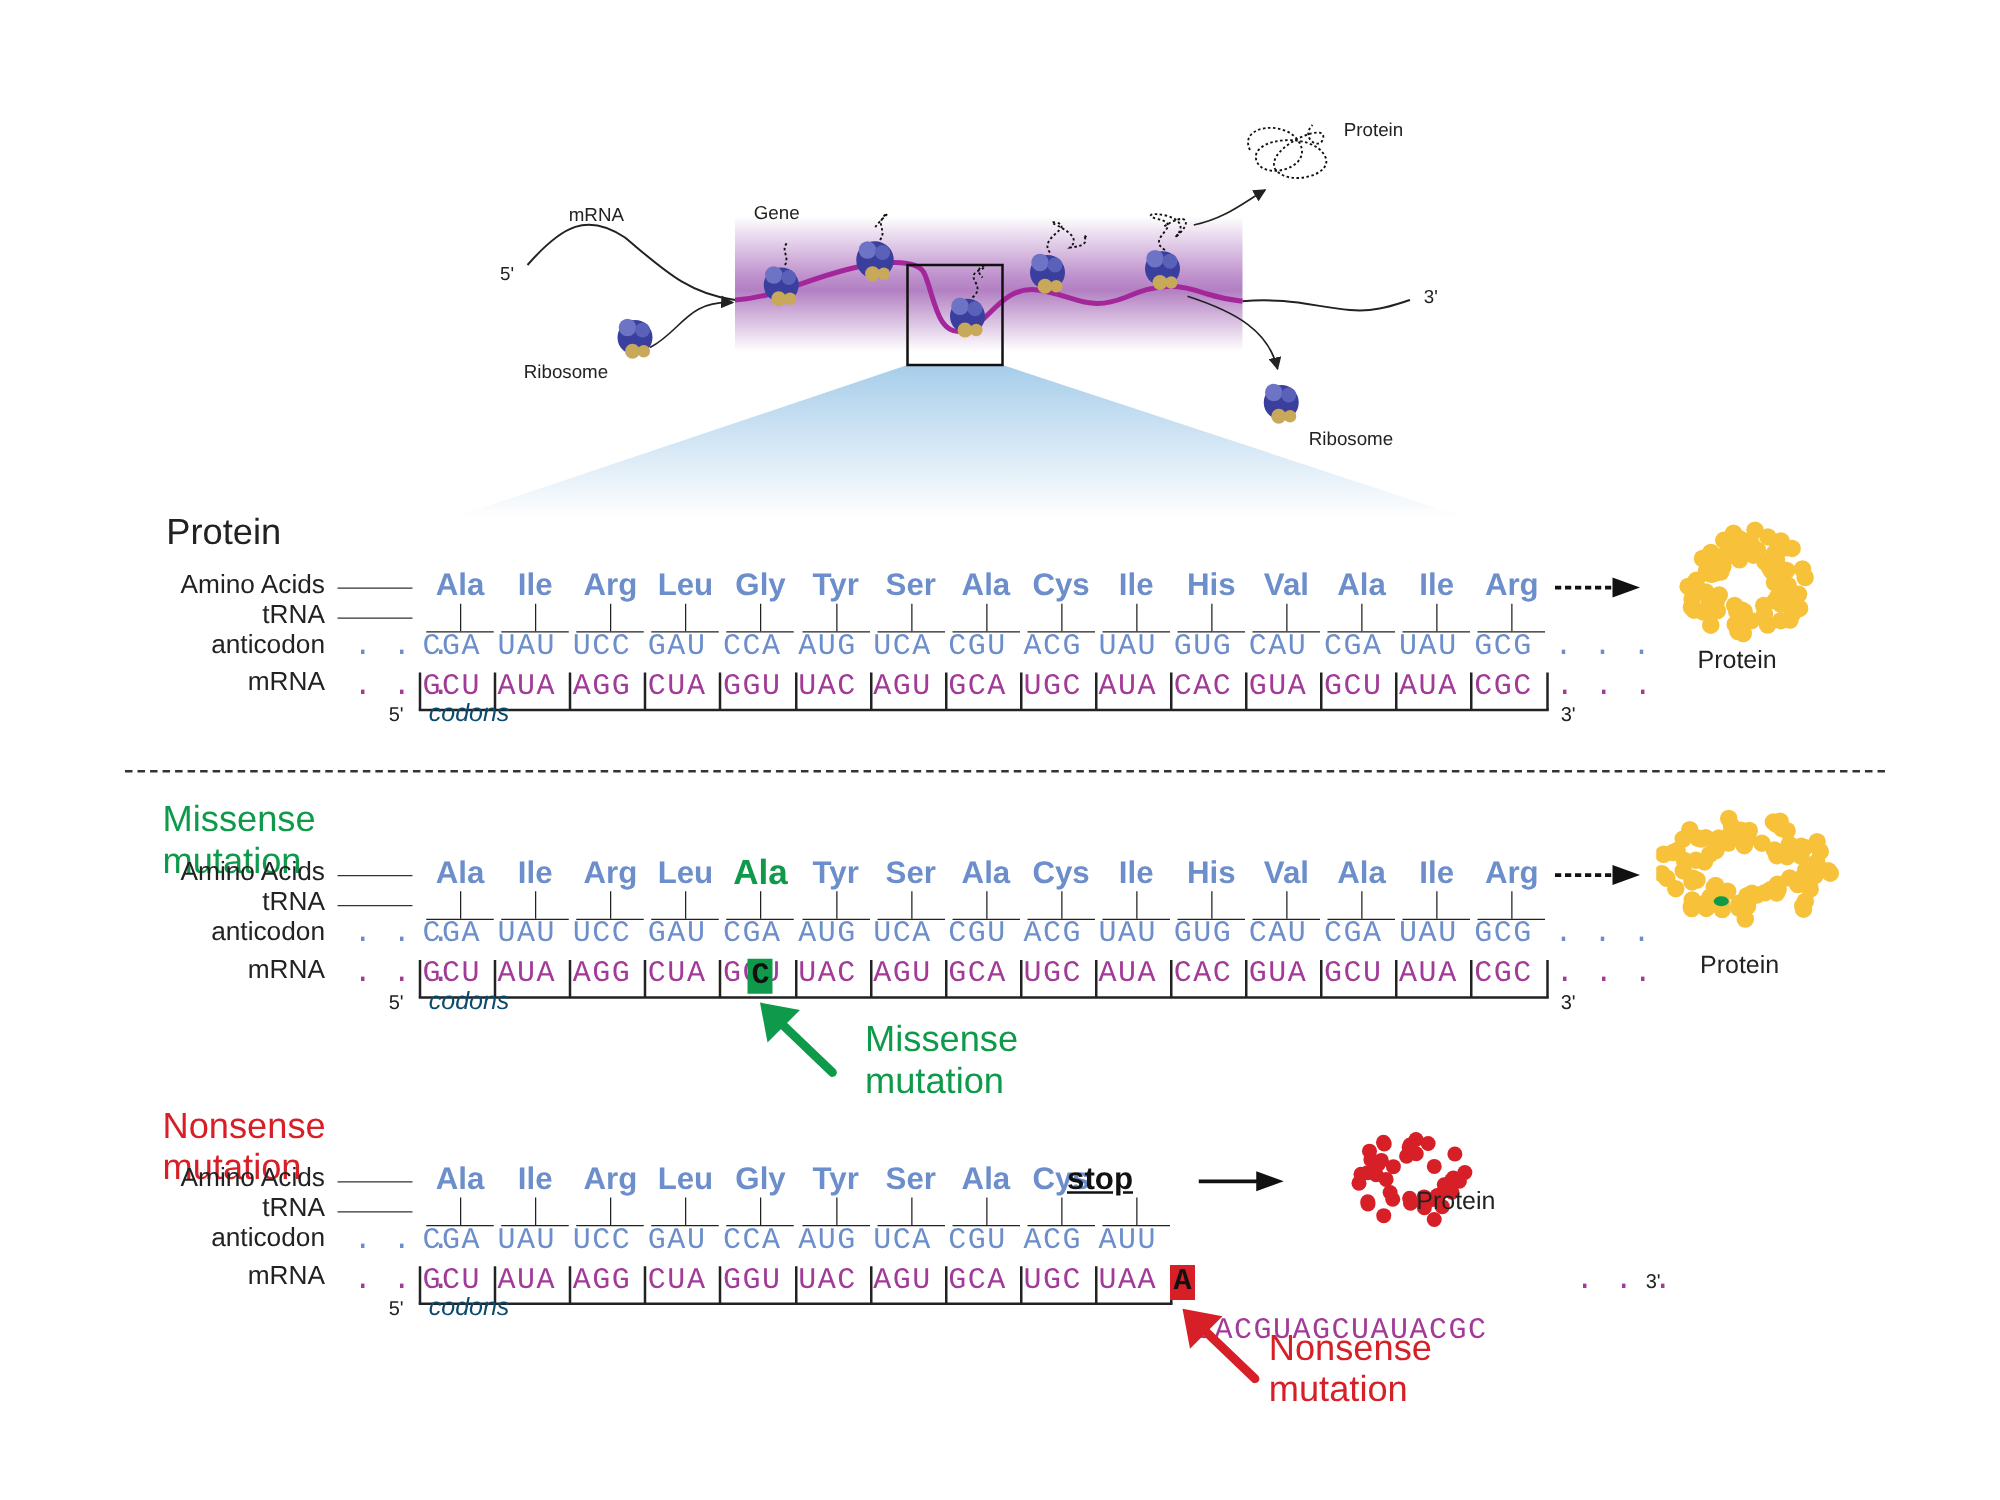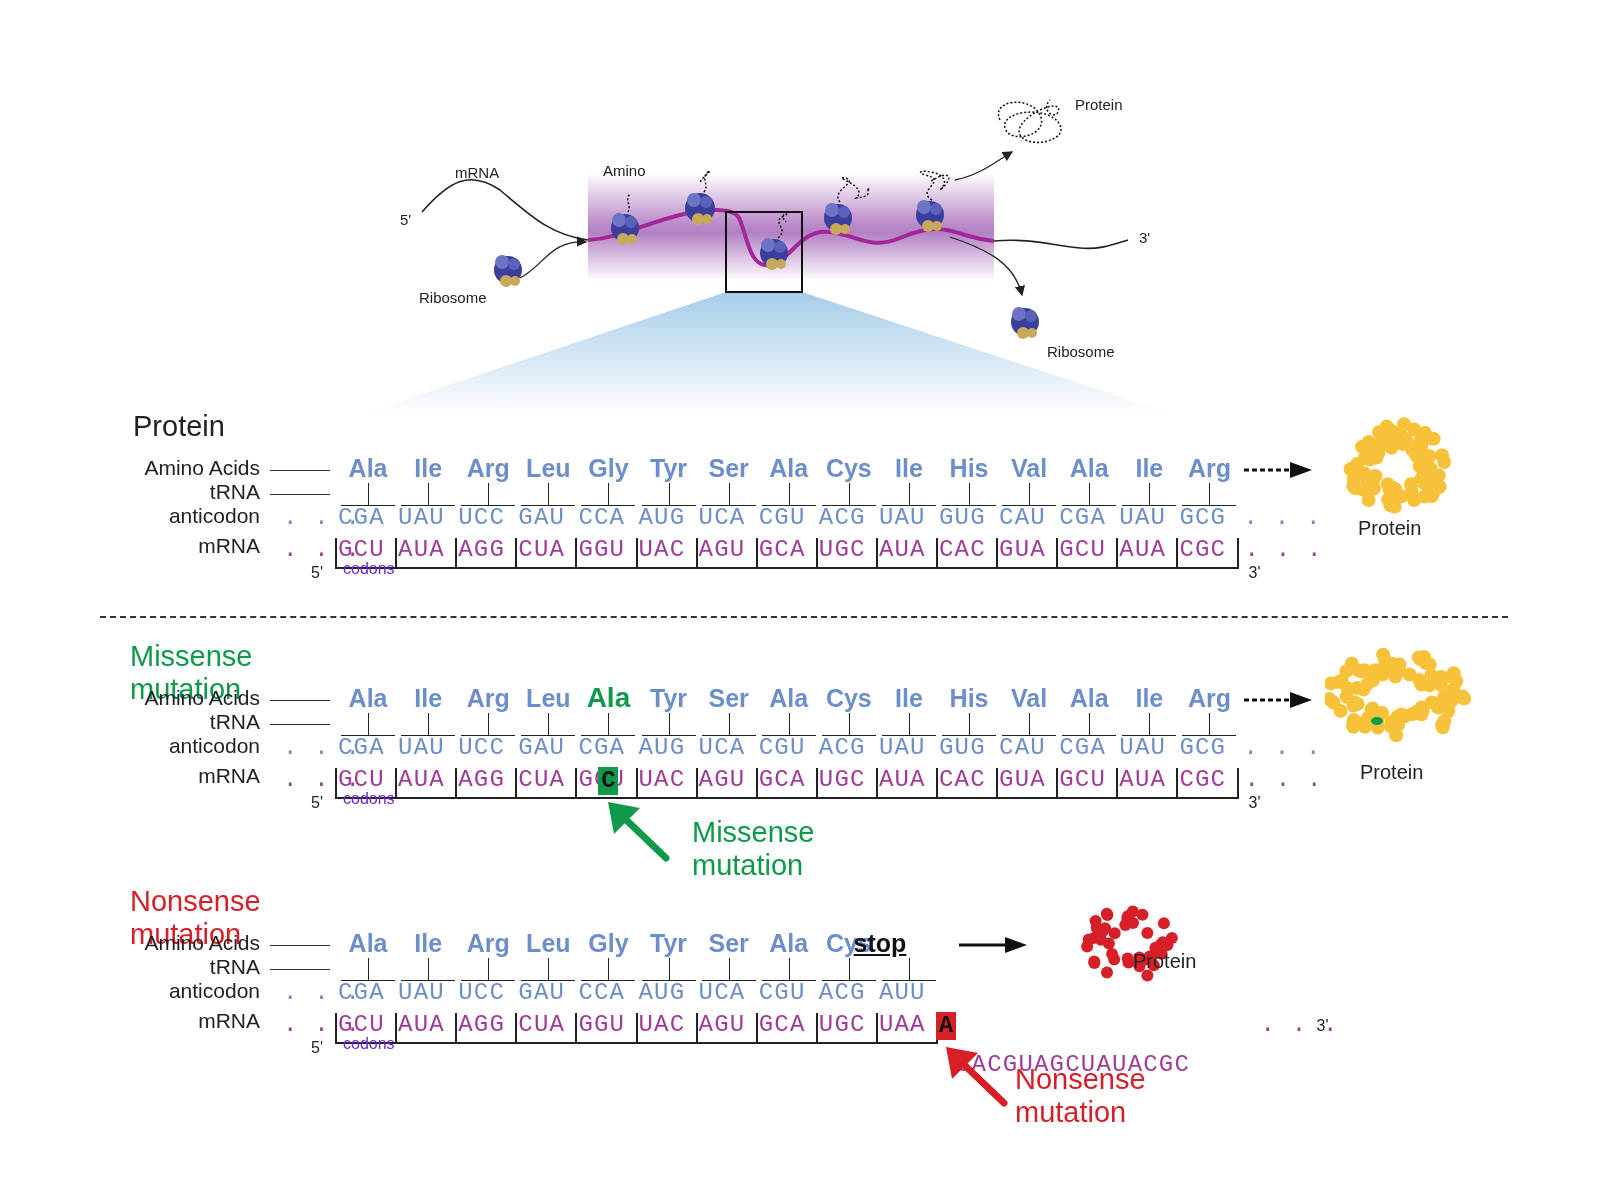--- a/index.html
+++ b/index.html
@@ -10,21 +10,21 @@
   .aa { position:absolute; font-weight:bold; font-size:25px; color:#6c8ecb; text-align:center; width:60px; }
   .aa.mut-green { color:#0e9a4a; font-size:28px; }
   .aa.stop { color:#111; }
   .seq { position:absolute; font-family:"Liberation Mono", monospace; font-size:24px; letter-spacing:1.2px; white-space:pre; }
   .antic { color:#6c8ecb; }
   .mrna { color:#a23a98; }
   .dots-blue { color:#6c8ecb; }
   .dots-purple { color:#a23a98; }
   .section-title { position:absolute; font-size:29px; }
   .prime { position:absolute; font-size:16px; color:#222; }
-  .codons { position:absolute; font-size:16px; color:#6d28d9; }
+  .codons { position:absolute; font-size:20px; color:#0c4a6e;font-style:italic; }
   .protein-label { position:absolute; font-size:20px; color:#222; }
   .callout { position:absolute; font-size:29px; }
   .hl { position:absolute; width:20px; height:28px; }
   .hl span { display:block; text-align:center; font-family:"Liberation Mono", monospace; font-size:24px; color:#111; font-weight:bold; line-height:28px; }
 </style>
 </head>
 <body>
 
 <div>
   <svg class="abs" style="left:0;top:0" width="1600" height="430">
@@ -117,21 +117,21 @@
 
     <g stroke="#111" stroke-width="1.5" fill="none" stroke-dasharray="2,2">
       <path d="M1000,120 C990,100 1030,95 1040,115 C1050,135 1010,145 1005,128 C1000,110 1050,105 1060,125 C1068,140 1030,150 1020,135 C1012,118 1065,95 1058,112 C1055,120 1040,110 1050,100"></path>
     </g>
 
     <path d="M520,278 C545,265 550,240 586,242" stroke="#222" stroke-width="1.3" fill="none" marker-end="url(#arrSm)"></path>
     <path d="M955,180 C980,175 995,162 1012,152" stroke="#222" stroke-width="1.3" fill="none" marker-end="url(#arrSm)"></path>
     <path d="M950,237 C990,250 1015,265 1022,295" stroke="#222" stroke-width="1.3" fill="none" marker-end="url(#arrSm)"></path>
   </svg>
   <div class="abs label-small" style="left:455px;top:164px">mRNA</div>
-  <div class="abs label-small" style="left:603px;top:162px">Amino</div>
+  <div class="abs label-small" style="left:603px;top:162px">Gene</div>
   <div class="abs label-small" style="left:400px;top:211px">5'</div>
   <div class="abs label-small" style="left:1139px;top:229px">3'</div>
   <div class="abs label-small" style="left:419px;top:289px">Ribosome</div>
   <div class="abs label-small" style="left:1047px;top:343px">Ribosome</div>
   <div class="abs label-small" style="left:1075px;top:96px">Protein</div>
 </div>
 
 <div id="sections">
     <div style="position:absolute;left:0;top:0;">
       <div class="section-title" style="left:133px;top:410px;color:#222222;">Protein</div>

